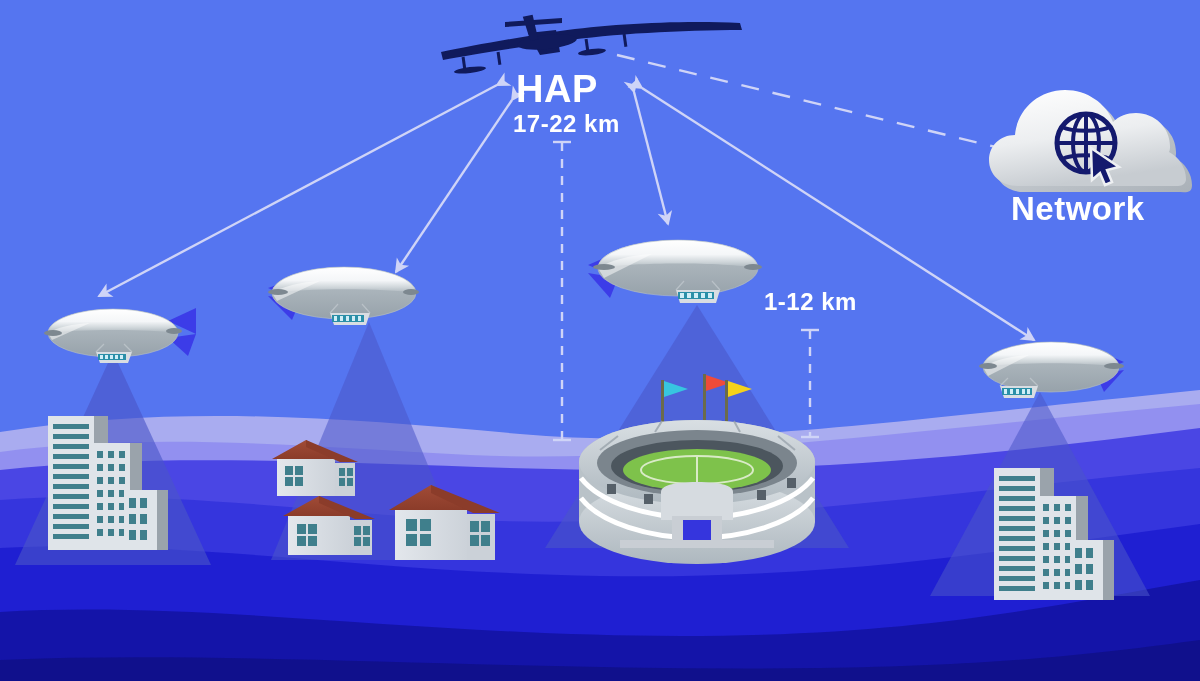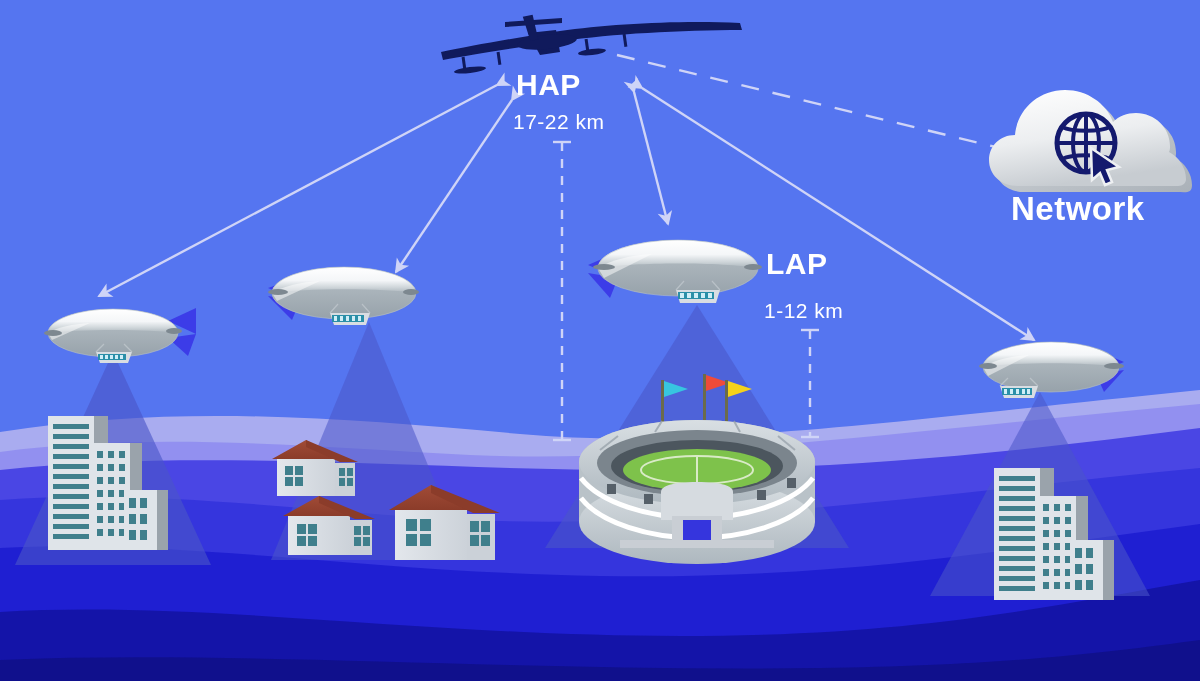--- a/index.html
+++ b/index.html
@@ -1,27 +1,27 @@
 <!DOCTYPE html>
 <html><head>
 <meta charset="utf-8">
 <title>HAP LAP Network Diagram</title>
 <style>
   html,body{margin:0;padding:0;background:#5575f0;}
   body{font-family:"Liberation Sans","DejaVu Sans",sans-serif;}
   #stage{position:relative;width:1200px;height:681px;overflow:hidden;background:#5575f0;}
   #scene{position:absolute;left:0;top:0;width:1200px;height:681px;}
   .lbl{position:absolute;color:#ffffff;white-space:nowrap;pointer-events:none;}
-  .lbl-title{font-size:30px;font-weight:bold;letter-spacing:0.5px;}
-  .lbl-sub{font-size:21px;font-weight:normal;letter-spacing:0.5px;}
+  .lbl-title{font-size:38px;font-weight:bold;letter-spacing:0.5px;}
+  .lbl-sub{font-size:24px;font-weight:bold;letter-spacing:0.5px;}
   .lbl-net{font-size:33px;font-weight:bold;letter-spacing:0.5px;}
   #hap-label{left:516px;top:68px;}
   #hap-alt{left:513px;top:110px;}
   #lap-label{left:766px;top:247px;}
-  #lap-alt{left:764px;top:288px;margin-top:11px;}
+  #lap-alt{left:764px;top:288px;}
   #net-label{left:1011px;top:190px;}
 </style>
 </head>
 <body>
 
 <div id="stage">
 
   <svg id="scene" viewBox="0 0 1200 681" preserveAspectRatio="none">
 
     <defs>
@@ -445,18 +445,17 @@
         <path d="M1062,159 C1072,154 1100,154 1110,159" fill="none" stroke="#141a6e" stroke-width="4"></path>
         <line x1="1086" y1="114" x2="1086" y2="172" stroke="#141a6e" stroke-width="4"></line>
         <path d="M1091,148 L1119,167 L1107,170 L1112,182 L1105,185 L1100,173 L1092,180 Z" fill="#141a6e" stroke="#eef0f2" stroke-width="2.5"></path>
       </g>
     </g>
   </svg>
 
   <div class="lbl lbl-title" id="hap-label">HAP</div>
   <div class="lbl lbl-sub" id="hap-alt">17-22  km</div>
 
-  <div class="lbl lbl-title" id="lap-label">LAP</div>
   <div class="lbl lbl-sub" id="lap-alt">1-12  km</div>
 
   <div class="lbl lbl-net" id="net-label">Network</div>
 
 </div>
 
 </body></html>

